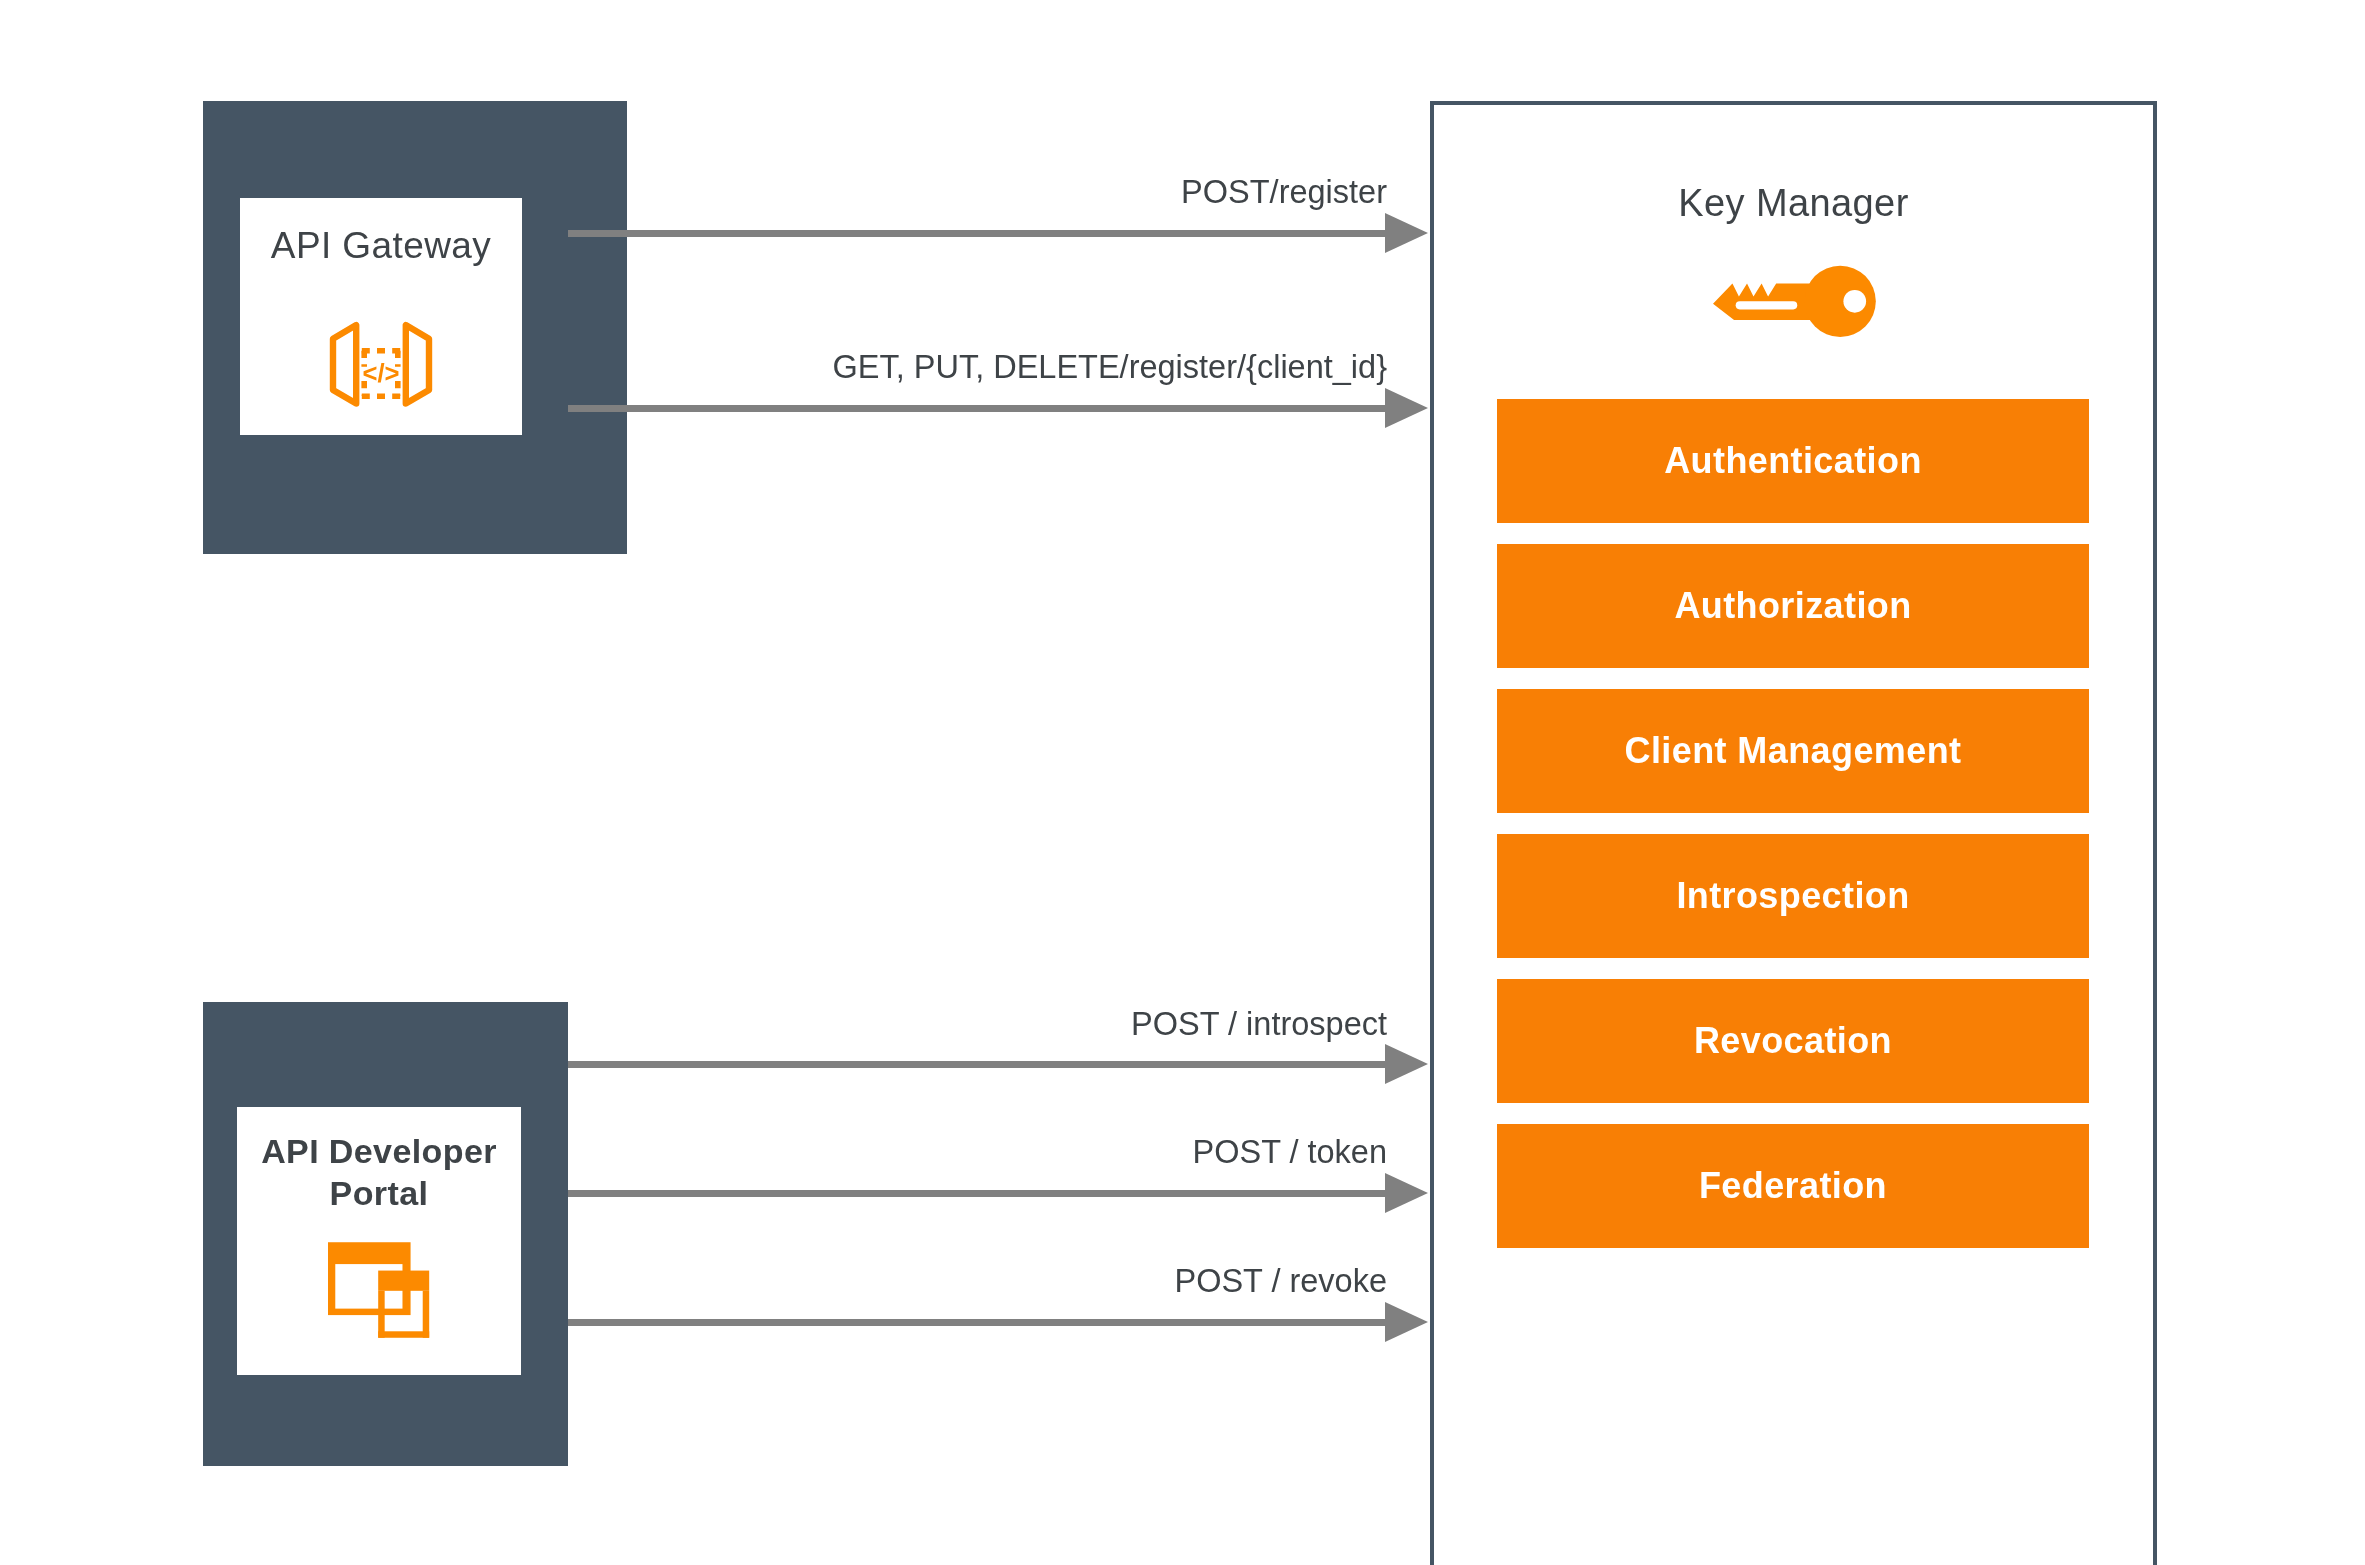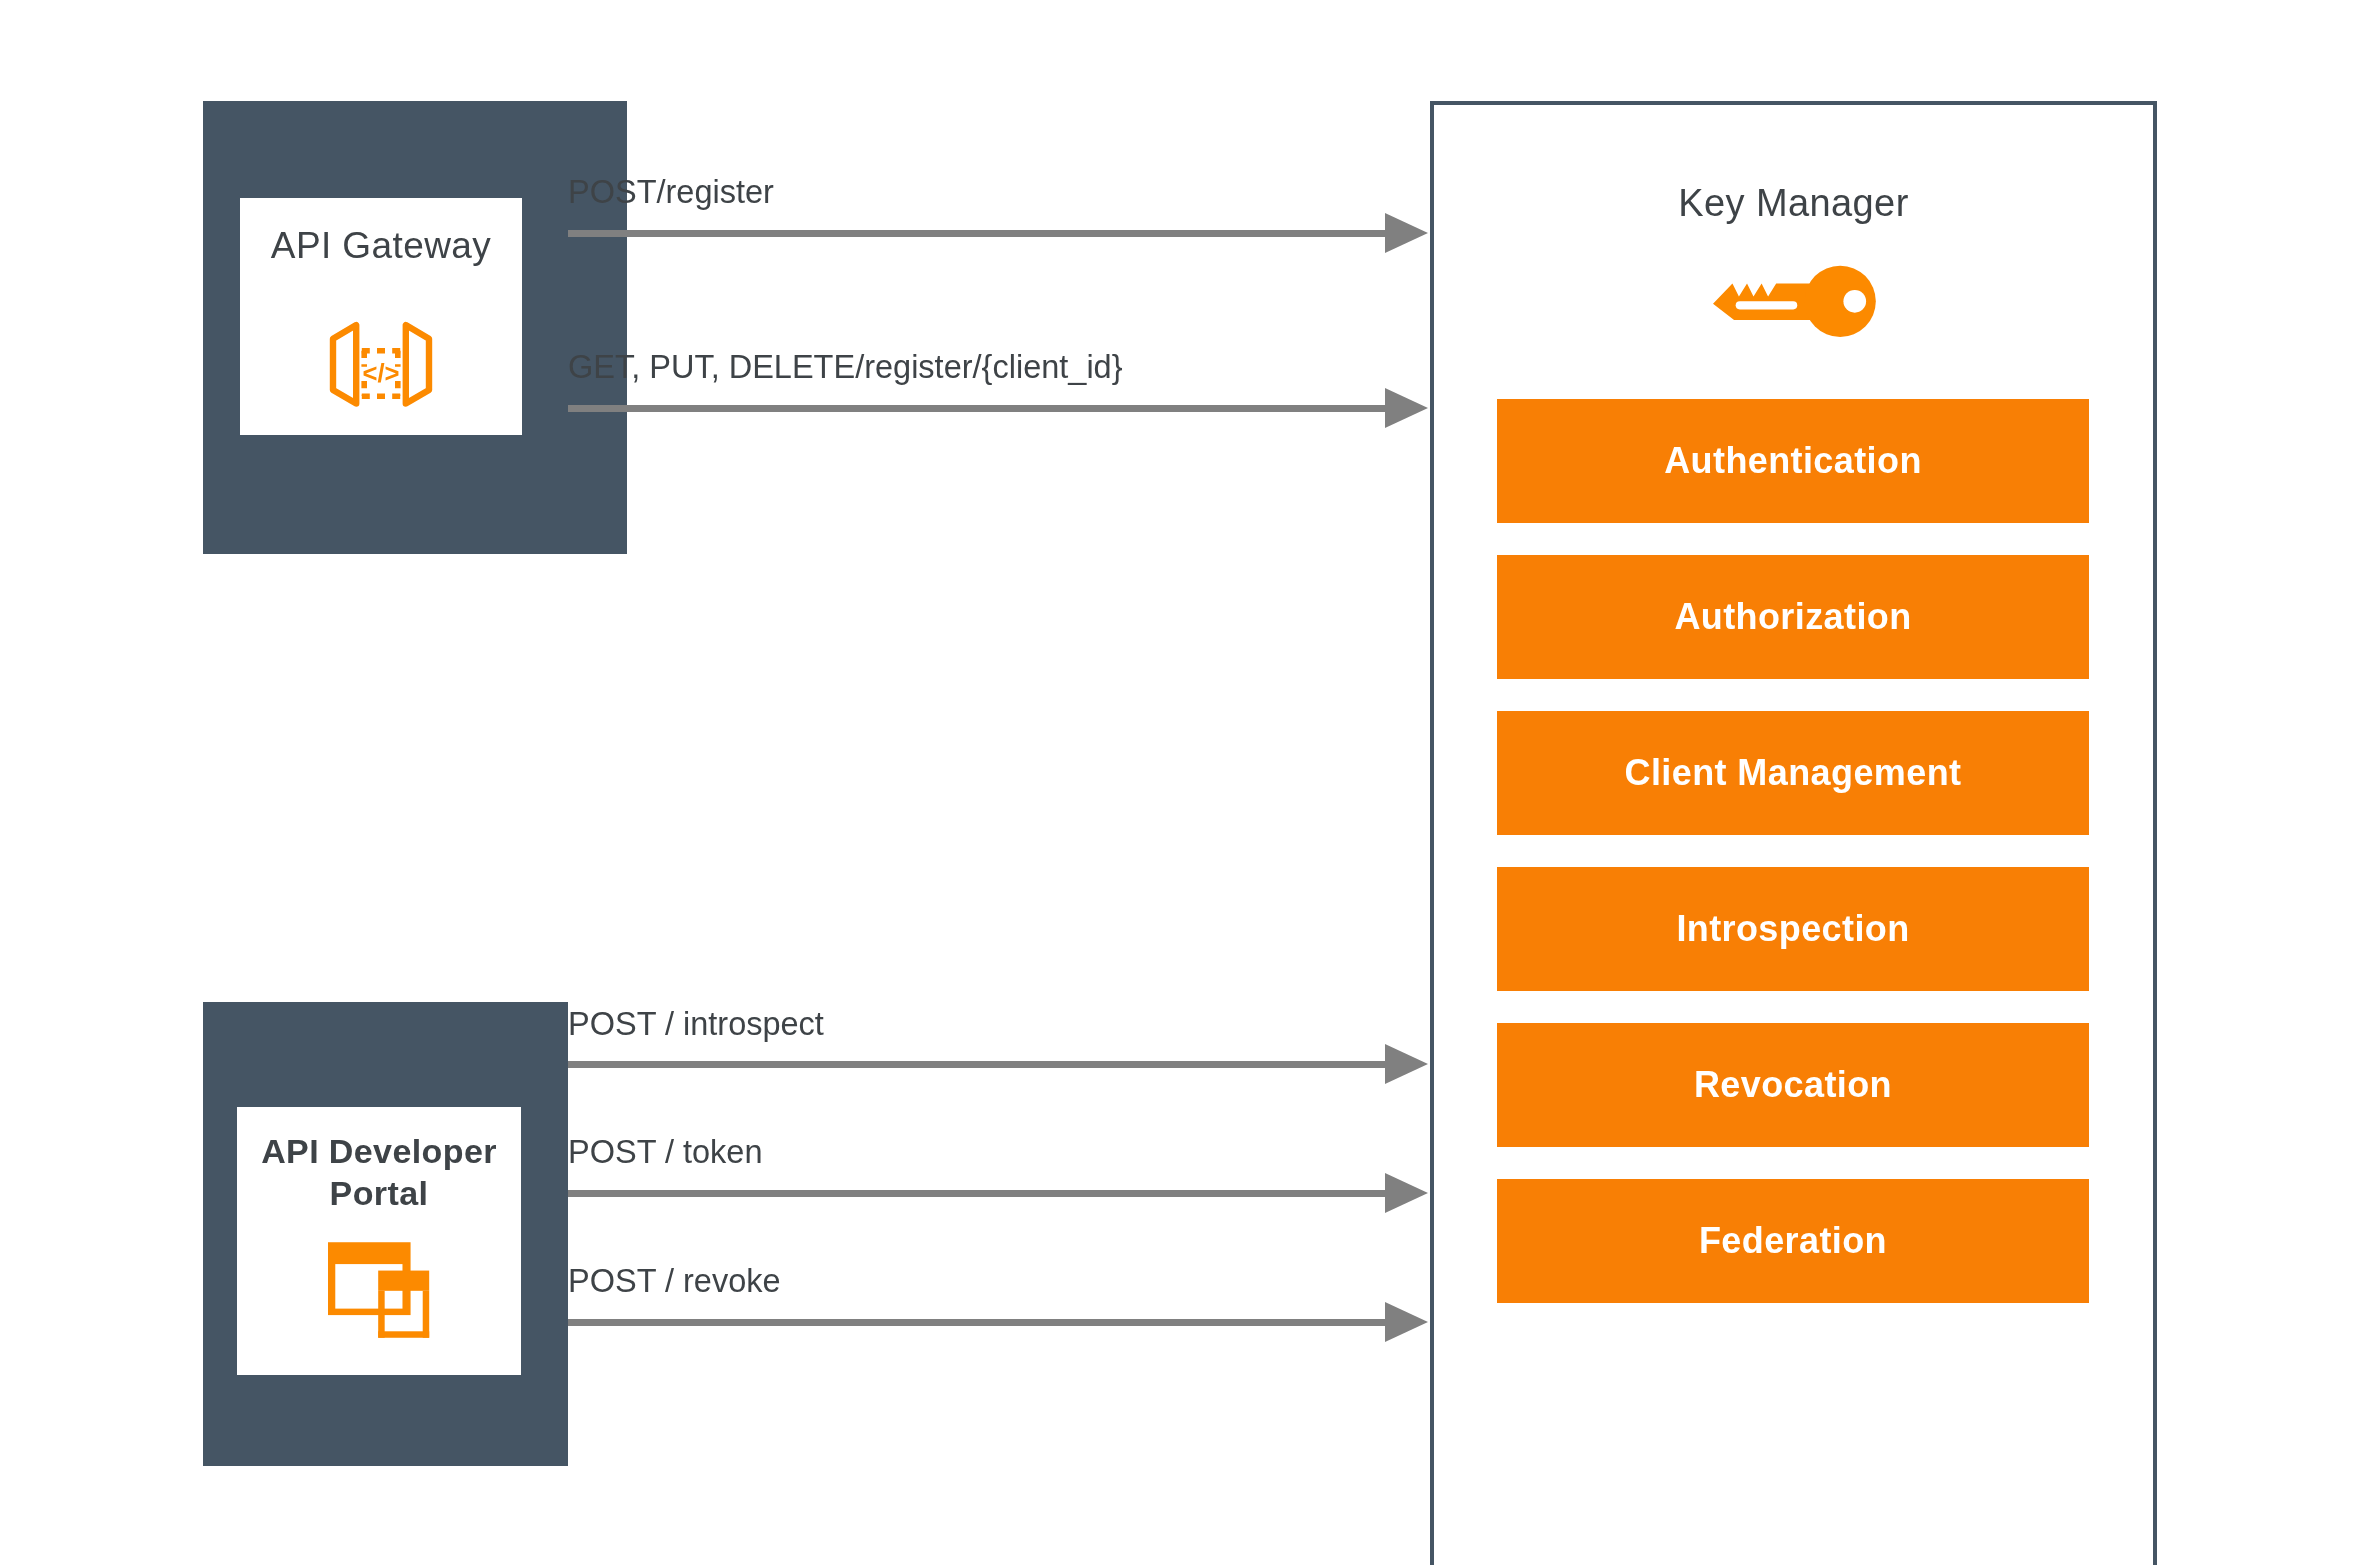--- a/index.html
+++ b/index.html
@@ -49,21 +49,21 @@
     margin-top:75px;
     color:var(--text-dark);
     font-size:38px;line-height:46px;
     font-weight:400;
     letter-spacing:0.4px;
   }
   .km-key{margin-top:34px;}
   .km-components{
     position:absolute;
     left:63px;top:294px;width:592px;
-    display:flex;flex-direction:column;gap:32px;
+    display:flex;flex-direction:column;gap:21px;
   }
   .km-bar{
     height:124px;
     background:var(--orange);
     color:var(--white);
     display:flex;align-items:center;justify-content:center;
     font-size:36px;font-weight:700;letter-spacing:0.4px;
   }
   
   .arrow-line{
@@ -71,21 +71,21 @@
     background:var(--arrow-gray);
   }
   .arrow-head{
     position:absolute;left:1385px;width:0;height:0;
     border-top:20.3px solid transparent;
     border-bottom:20.3px solid transparent;
     border-left:43px solid var(--arrow-gray);
   }
   .arrow-label{
     position:absolute;left:568px;width:819px;
-    text-align:left;
+    text-align:right;
     color:var(--text-dark);
     font-size:32.5px;line-height:42px;
     font-weight:400;
   }
 </style>
 </head>
 <body>
 
 <div class="canvas">
 

